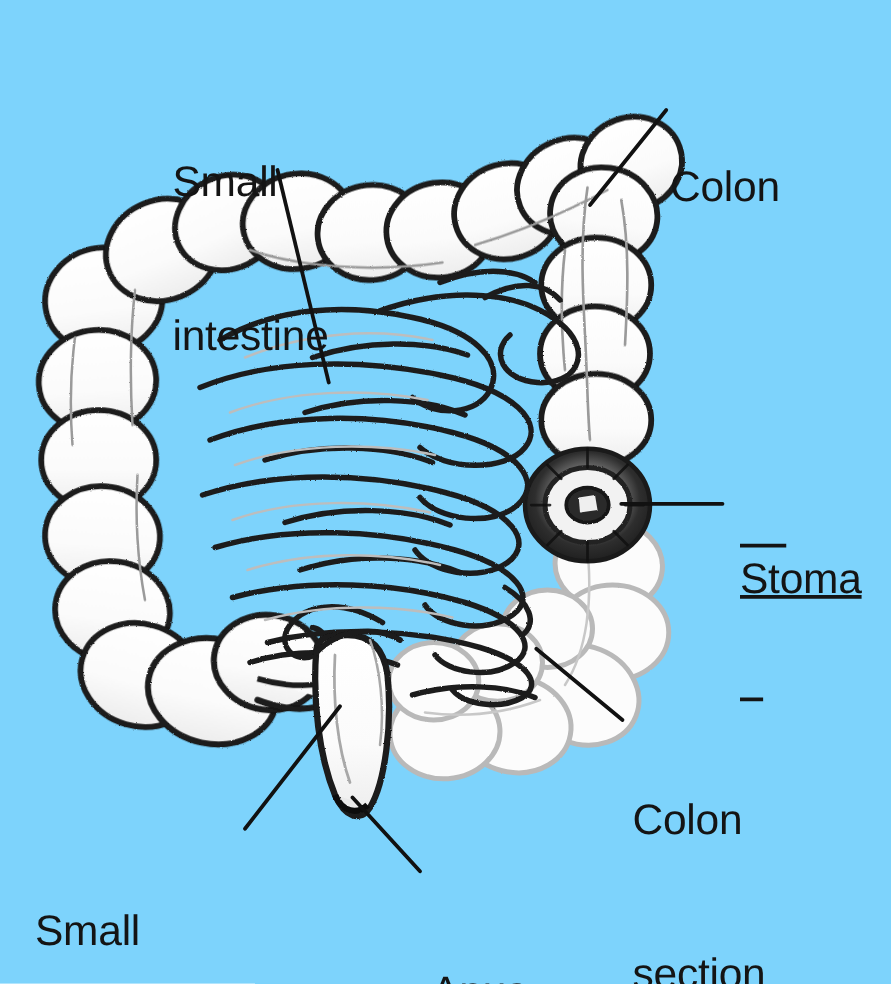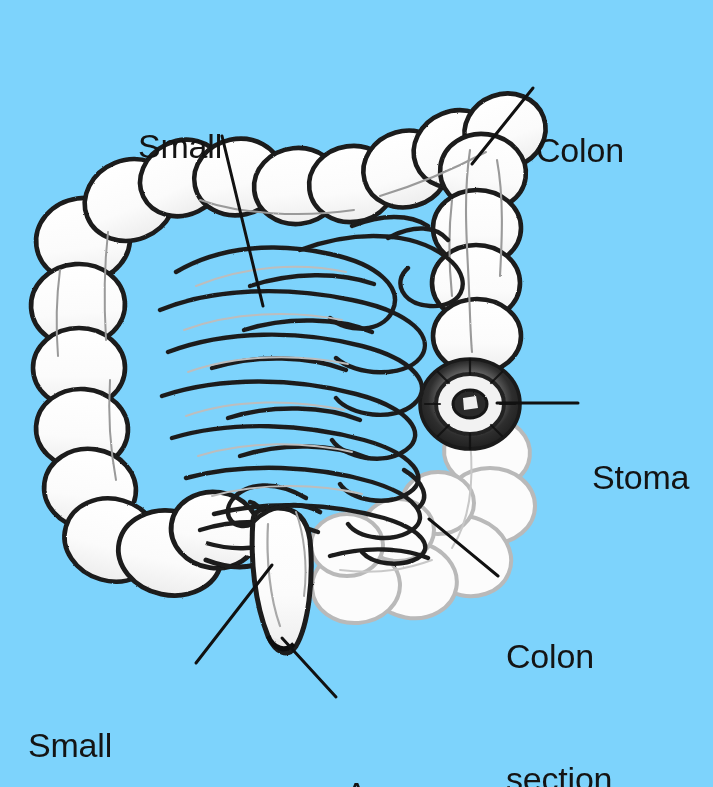--- a/index.html
+++ b/index.html
@@ -202,27 +202,28 @@
       <line x1="533" y1="88" x2="472" y2="164"></line>
       <line x1="578" y1="403" x2="497" y2="403"></line>
       <line x1="498" y1="576" x2="429" y2="519"></line>
       <line x1="196" y1="663" x2="272" y2="565"></line>
       <line x1="336" y1="697" x2="282" y2="638"></line>
     </g>
   </svg>
 
   <div class="label" style="left:138px; top:44px;">
     <span class="label-line">Small</span>
+    <span class="label-line">intestine</span>
   </div>
 
   <div class="label" style="left:536px; top:48px;">
     <span class="label-line">Colon</span>
   </div>
 
-  <div class="label" style="left:592px; top:375px;">
+  <div class="label" style="left:592px; top:361px;text-decoration:underline;">
     <span class="label-line">Stoma</span>
   </div>
 
   <div class="label" style="left:506px; top:554px;">
     <span class="label-line">Colon</span>
     <span class="label-line">section</span>
     
   </div>
 
   <div class="label" style="left:28px; top:643px;">

